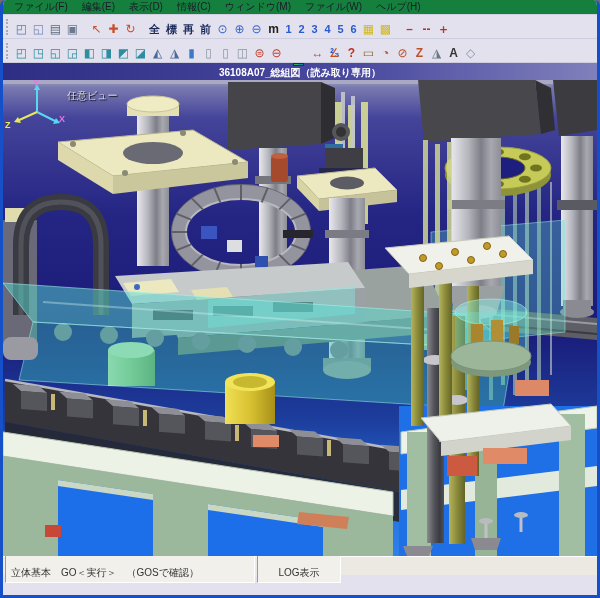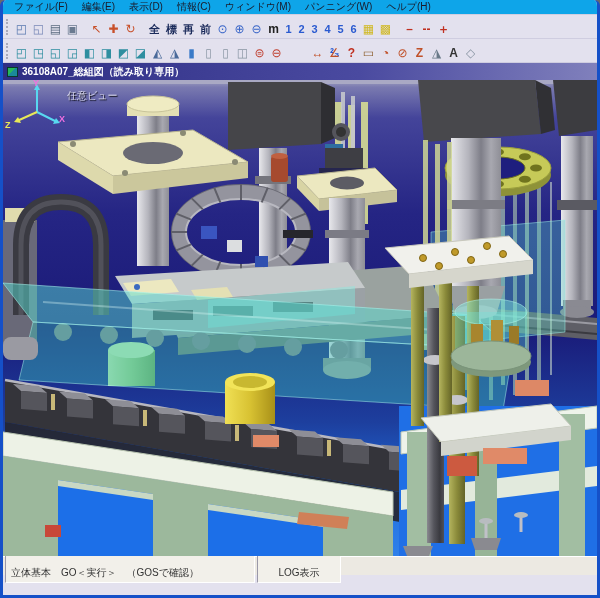--- a/index.html
+++ b/index.html
@@ -11,34 +11,34 @@
   .titlebar{height:20px;background:linear-gradient(to bottom,#5a96ec 0%,#2a64d8 45%,#1b50c0 80%,#2a62d4 100%);
     border-radius:5px 5px 0 0;display:flex;align-items:center;padding:0 3px;color:#fff;}
   .title-icon{width:13px;height:12px;margin:0 4px 0 2px;background:linear-gradient(135deg,#222 55%,#2aa04a 55%);
     border:1px solid #0a2a5a;flex:0 0 auto;}
   .title-text{font-size:11px;font-weight:bold;text-shadow:1px 1px 1px #103a8a;white-space:nowrap;flex:1;}
   .winbtns{display:flex;gap:2px;}
   .winbtn{width:18px;height:15px;border:1px solid #fff;border-radius:3px;color:#fff;font-size:9px;line-height:13px;
     text-align:center;background:linear-gradient(to bottom,#7aa2ee,#2a5ecc);cursor:default;}
   .winbtn.close{background:linear-gradient(to bottom,#ee9a7a,#cc3a18);}
   
-  .menubar{height:15px;background:#0ea5e9;display:flex;align-items:flex-start;padding-left:4px;border-bottom:1px solid #d0cee0;}
+  .menubar{height:15px;background:#15803d;display:flex;align-items:flex-start;padding-left:4px;border-bottom:1px solid #d0cee0;}
   .menu-item{font-size:10px;color:#1a1a2a;padding:0 7px;white-space:nowrap;}
   
   .toolbar{height:24px;background:#e3e1ee;display:flex;align-items:center;padding-left:3px;border-bottom:1px solid #cfcde0;}
   .grip{width:3px;height:16px;margin-right:4px;border-left:2px dotted #aab;flex:0 0 auto;}
   .tbi{width:17px;height:18px;text-align:center;line-height:18px;flex:0 0 auto;border:1px solid transparent;}
   .tbi .g{font-size:12px;}
   .tbi.kanji .g{font-size:11px;font-weight:bold;}
   .tbi.num{width:13px;} .tbi.num .g{font-size:11px;font-weight:bold;}
   .tbi.bold .g{font-weight:bold;}
   .tbi.sep{width:7px;} 
   
   .docbar{height:17px;background:linear-gradient(to right,#2e2e84 0%,#4a4aa0 60%,#8080bc 100%);
-    display:flex;align-items:center;color:#fff;padding:0 4px;}
+    display:flex;align-items:center;color:#fff;padding:0 4px;flex-direction:column;}
   .doc-icon{width:11px;height:10px;margin-right:4px;background:linear-gradient(135deg,#28b858 45%,#1a8a9a 45%);
     border:1px solid #0a3a2a;}
   .doc-title{font-size:10px;font-weight:bold;white-space:nowrap;}
   
   .viewport{position:relative;width:594px;height:476px;overflow:hidden;background:#1a1a78;}
   .viewport svg{display:block;}
   .axis-triad{position:absolute;left:4px;top:2px;}
   .axis-label{position:absolute;font-size:9px;font-weight:bold;}
   .view-label{position:absolute;left:64px;top:9px;font-size:10px;font-weight:normal;color:#d8d8ec;
     text-shadow:1px 1px 1px #000;}
@@ -56,21 +56,21 @@
 <div class="window">
 
 
   <div class="menubar">
 
   <span class="menu-item">ファイル(F)</span>
       <span class="menu-item">編集(E)</span>
       <span class="menu-item">表示(D)</span>
       <span class="menu-item">情報(C)</span>
       <span class="menu-item">ウィンドウ(M)</span>
-      <span class="menu-item">パンニング(W)</span>
+      <span class="menu-item">ファイル(W)</span>
       <span class="menu-item">ヘルプ(H)</span>
     </div>
 
   <div class="toolbar">
     <span class="grip"></span>
 
   <span class="tbi"><span class="g" style="color: rgb(90, 122, 176);">◰</span></span>
       <span class="tbi"><span class="g" style="color: rgb(122, 138, 184);">◱</span></span>
       <span class="tbi"><span class="g" style="color: rgb(92, 108, 128);">▤</span></span>
       <span class="tbi"><span class="g" style="color: rgb(106, 122, 144);">▣</span></span>

